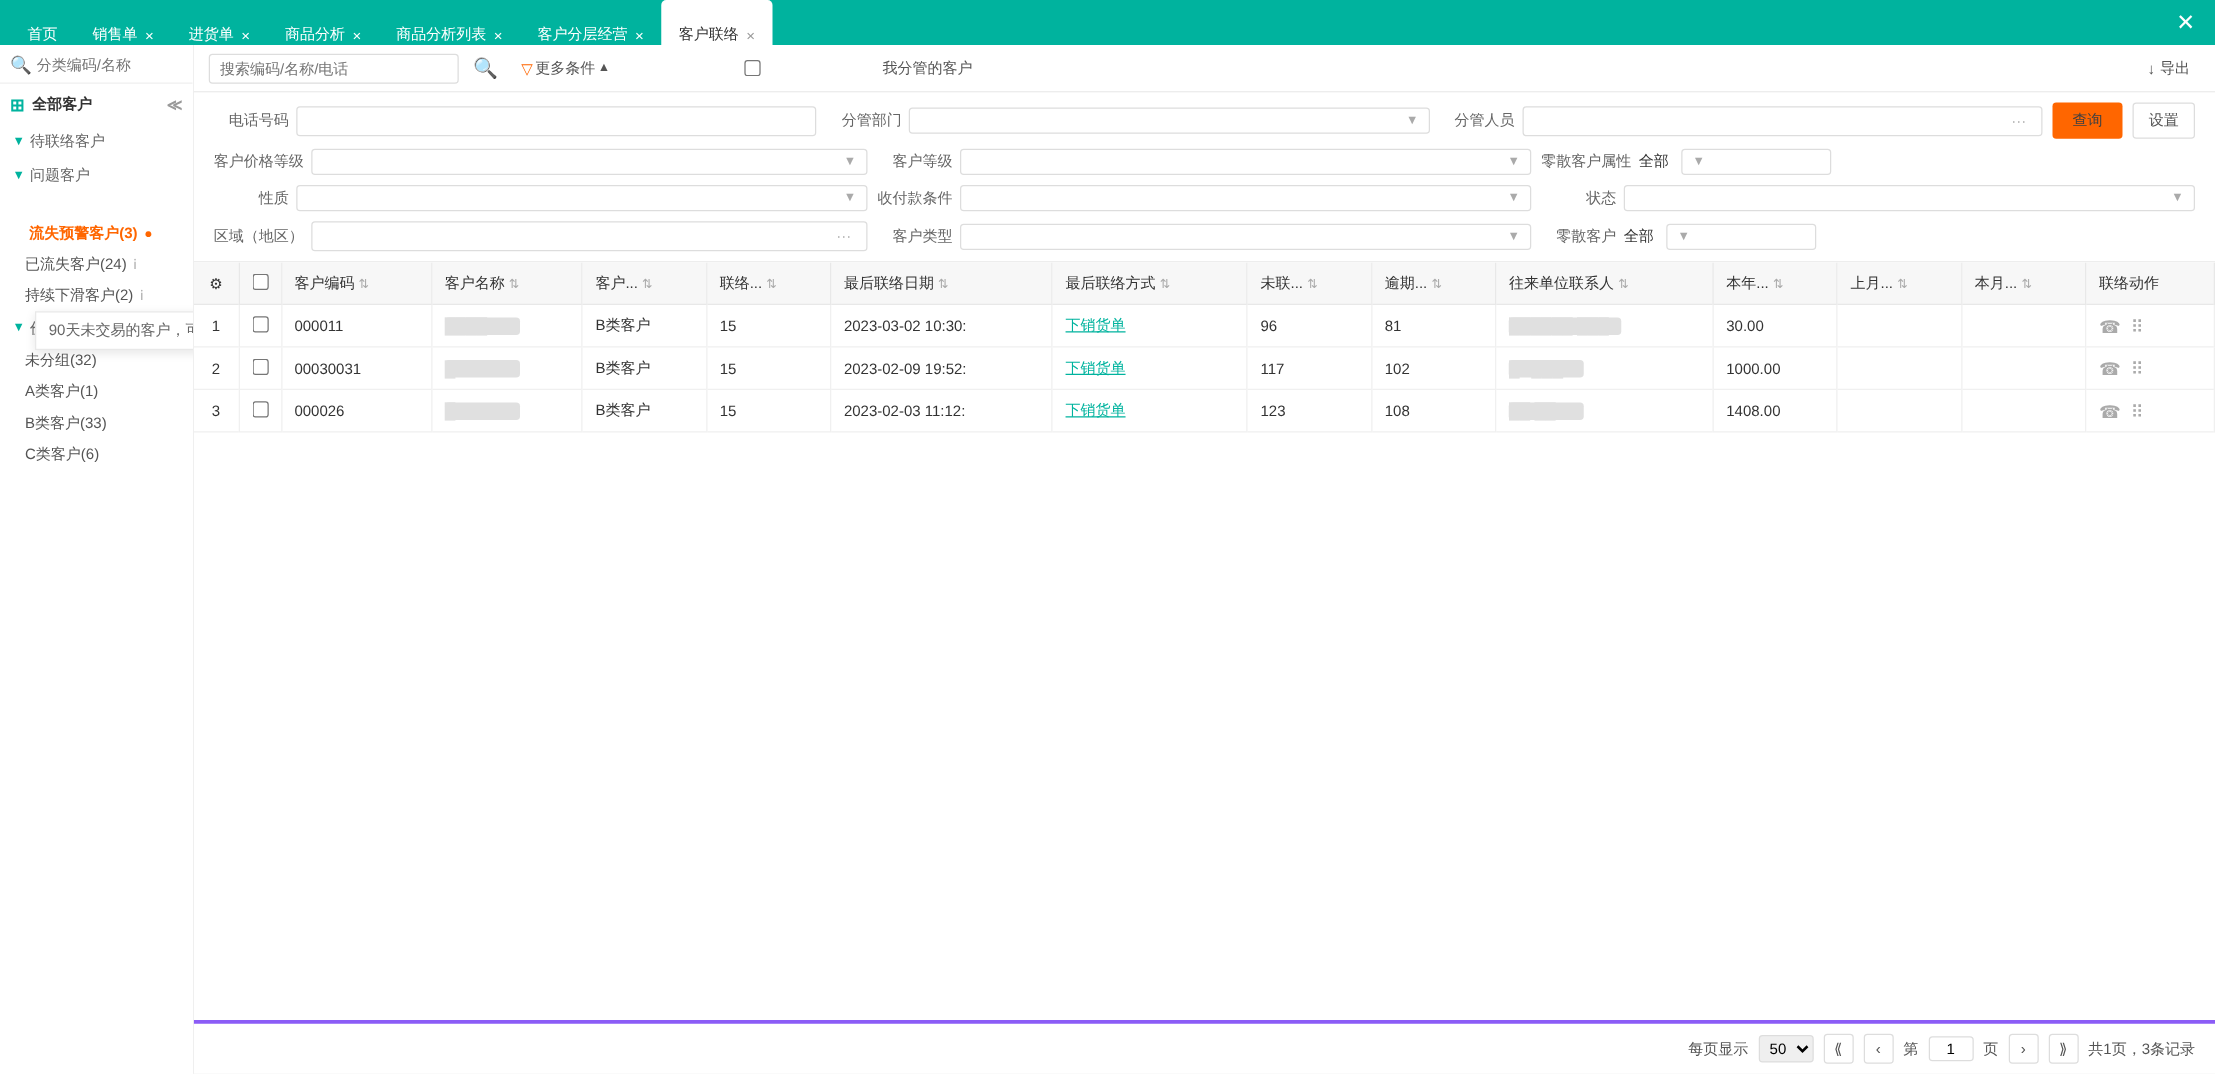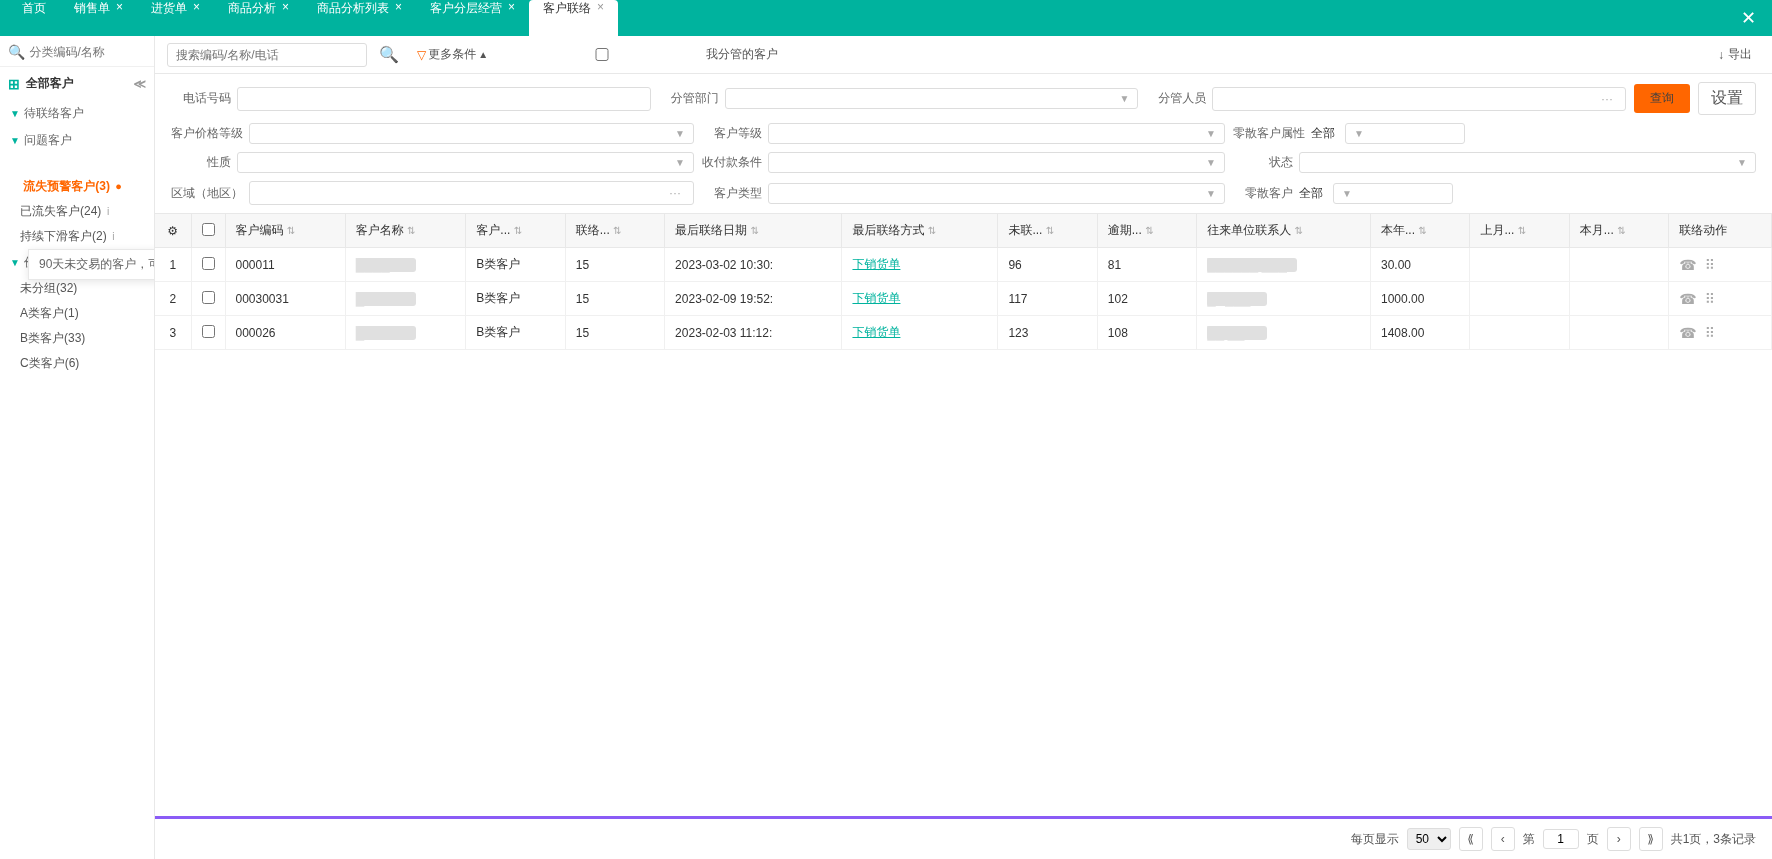--- a/index.html
+++ b/index.html
@@ -8,21 +8,21 @@
     
     .top-tabbar {
       display: flex;
       align-items: center;
       background: #00b39e;
       height: 36px;
       padding: 0 8px;
     }
     .tab-item {
       display: flex;
-      align-items: flex-start;
+      align-items: flex-end;
       padding: 0 14px;
       height: 36px;
       color: #fff;
       cursor: pointer;
       font-size: 13px;
       white-space: nowrap;
       position: relative;
     }
     .tab-item.active {
       background: #fff;
@@ -254,21 +254,21 @@
       cursor: pointer;
       font-size: 12px;
     }
     .btn-settings {
       background: #fff;
       color: #555;
       border: 1px solid #ddd;
       border-radius: 3px;
       padding: 5px 12px;
       cursor: pointer;
-      font-size: 16px;
+      font-size: 12px;
     }
 
     
     .table-container {
       flex: 1;
       overflow: auto;
       background: #fff;
       margin: 0;
     }
     table {

